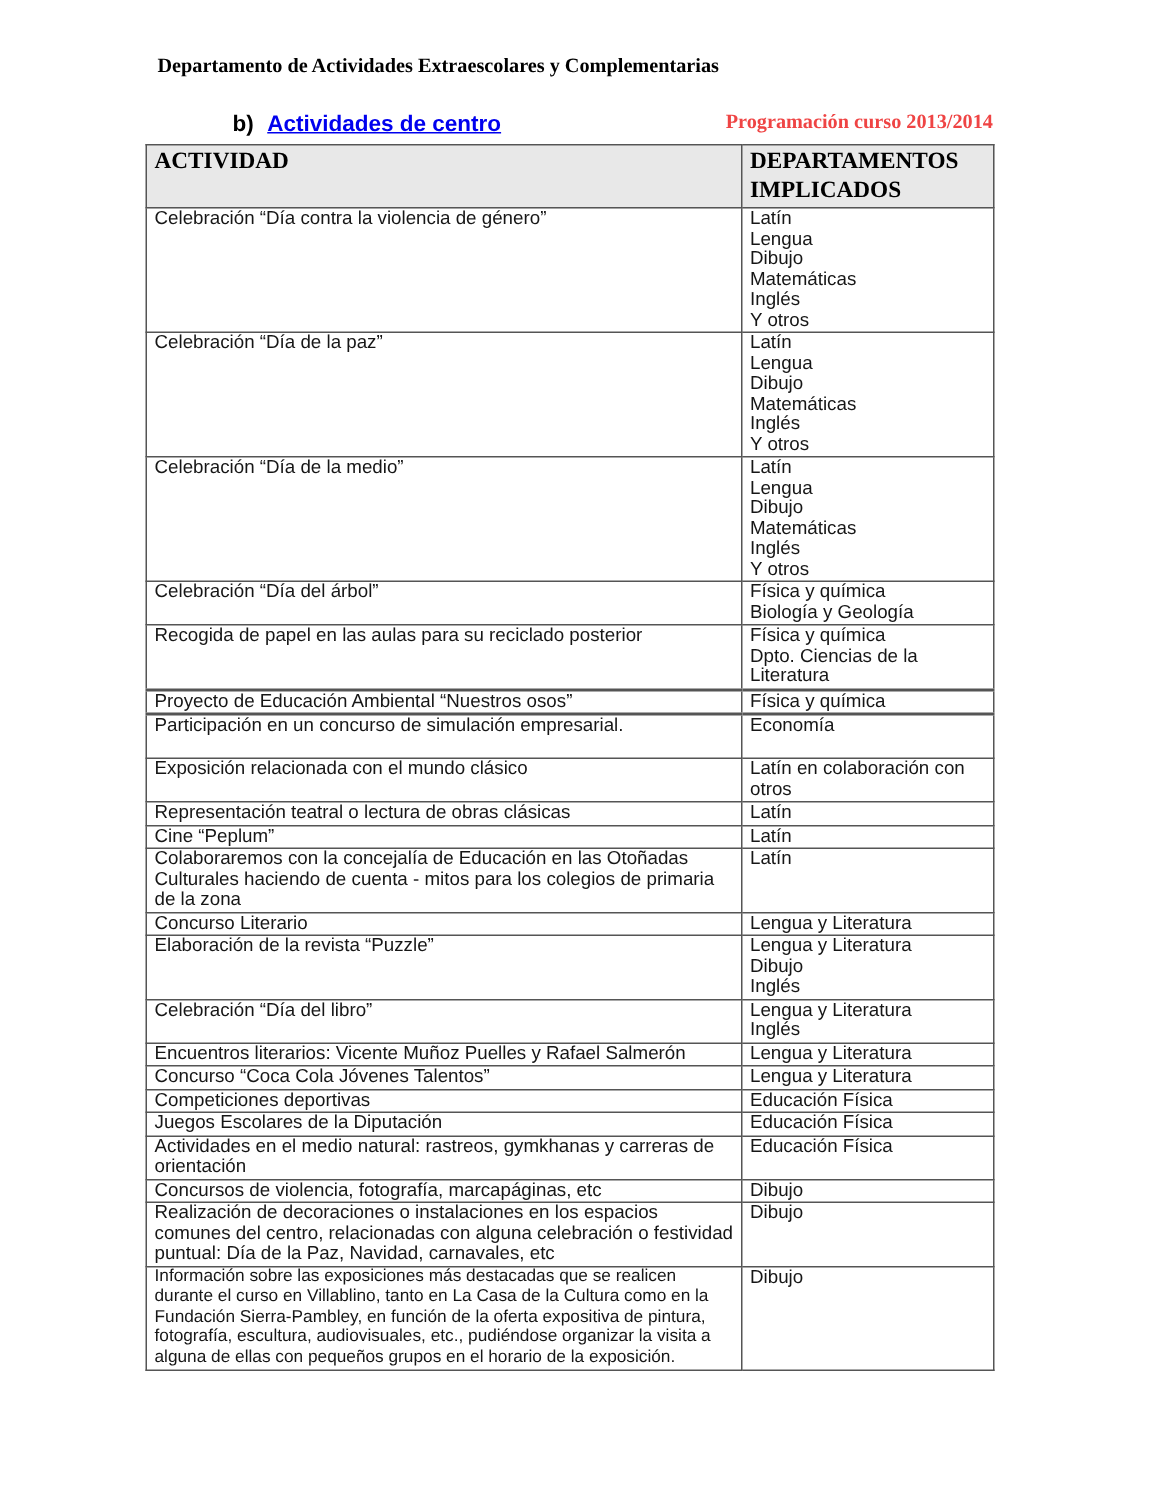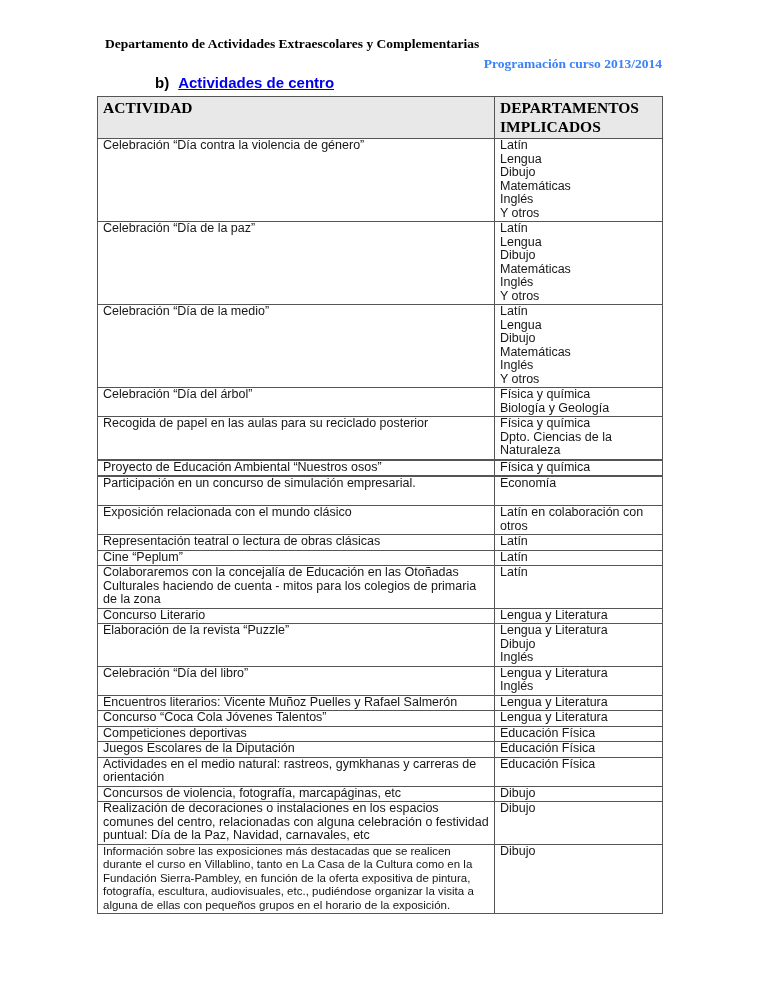--- a/index.html
+++ b/index.html
@@ -17,21 +17,21 @@
   .page{position:relative;width:768px;height:994px;background:#ffffff;overflow:hidden;}
 
   
   .doc-header{position:absolute;left:105px;top:36px;width:557px;}
   .doc-header .dept-line{
     font-family:"Liberation Serif", serif;font-weight:bold;font-size:13.5px;
     color:#000;text-align:left;line-height:15px;
   }
   .doc-header .prog-line{
     font-family:"Liberation Serif", serif;font-weight:bold;font-size:13.5px;
-    color:#3b82f6;text-align:right;line-height:15px;margin-top:5px;
+    color:#ef4444;text-align:right;line-height:15px;margin-top:22px;
   }
 
   
   .section-heading{
     position:absolute;left:155px;top:73px;
     font-family:"Liberation Sans", sans-serif;font-weight:bold;font-size:15px;
     color:#000;line-height:19px;white-space:nowrap;text-align:center;
   }
   .section-heading .prefix{margin-right:9px;}
   .section-heading .link{
@@ -126,21 +126,21 @@
           <td class="activity">Celebración “Día del árbol”</td>
           <td class="departments">
             <div>Física y química</div>
             <div>Biología y Geología</div>
           </td>
         </tr>
         <tr>
           <td class="activity">Recogida de papel en las aulas para su reciclado posterior</td>
           <td class="departments">
             <div>Física y química</div>
-            <div>Dpto. Ciencias de la Naturaleza</div>
+            <div>Dpto. Ciencias de la Literatura</div>
           </td>
         </tr>
         <tr>
           <td class="activity">Proyecto de Educación Ambiental “Nuestros osos”</td>
           <td class="departments">
             <div>Física y química</div>
           </td>
         </tr>
         <tr>
           <td class="activity">Participación en un concurso de simulación empresarial.</td>

